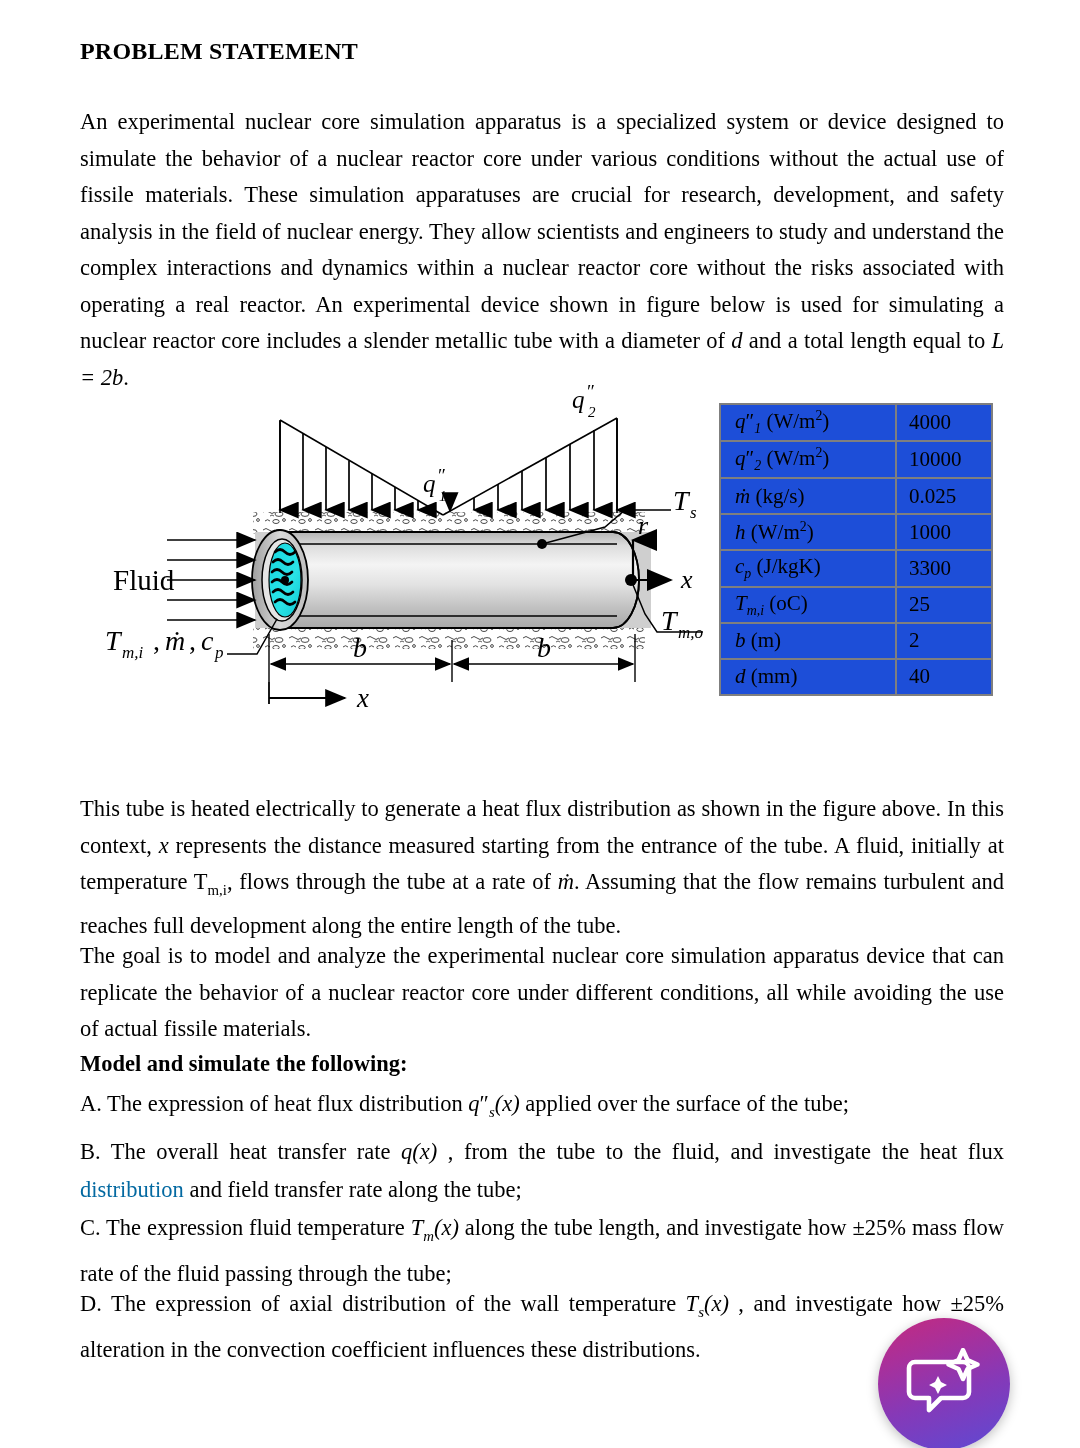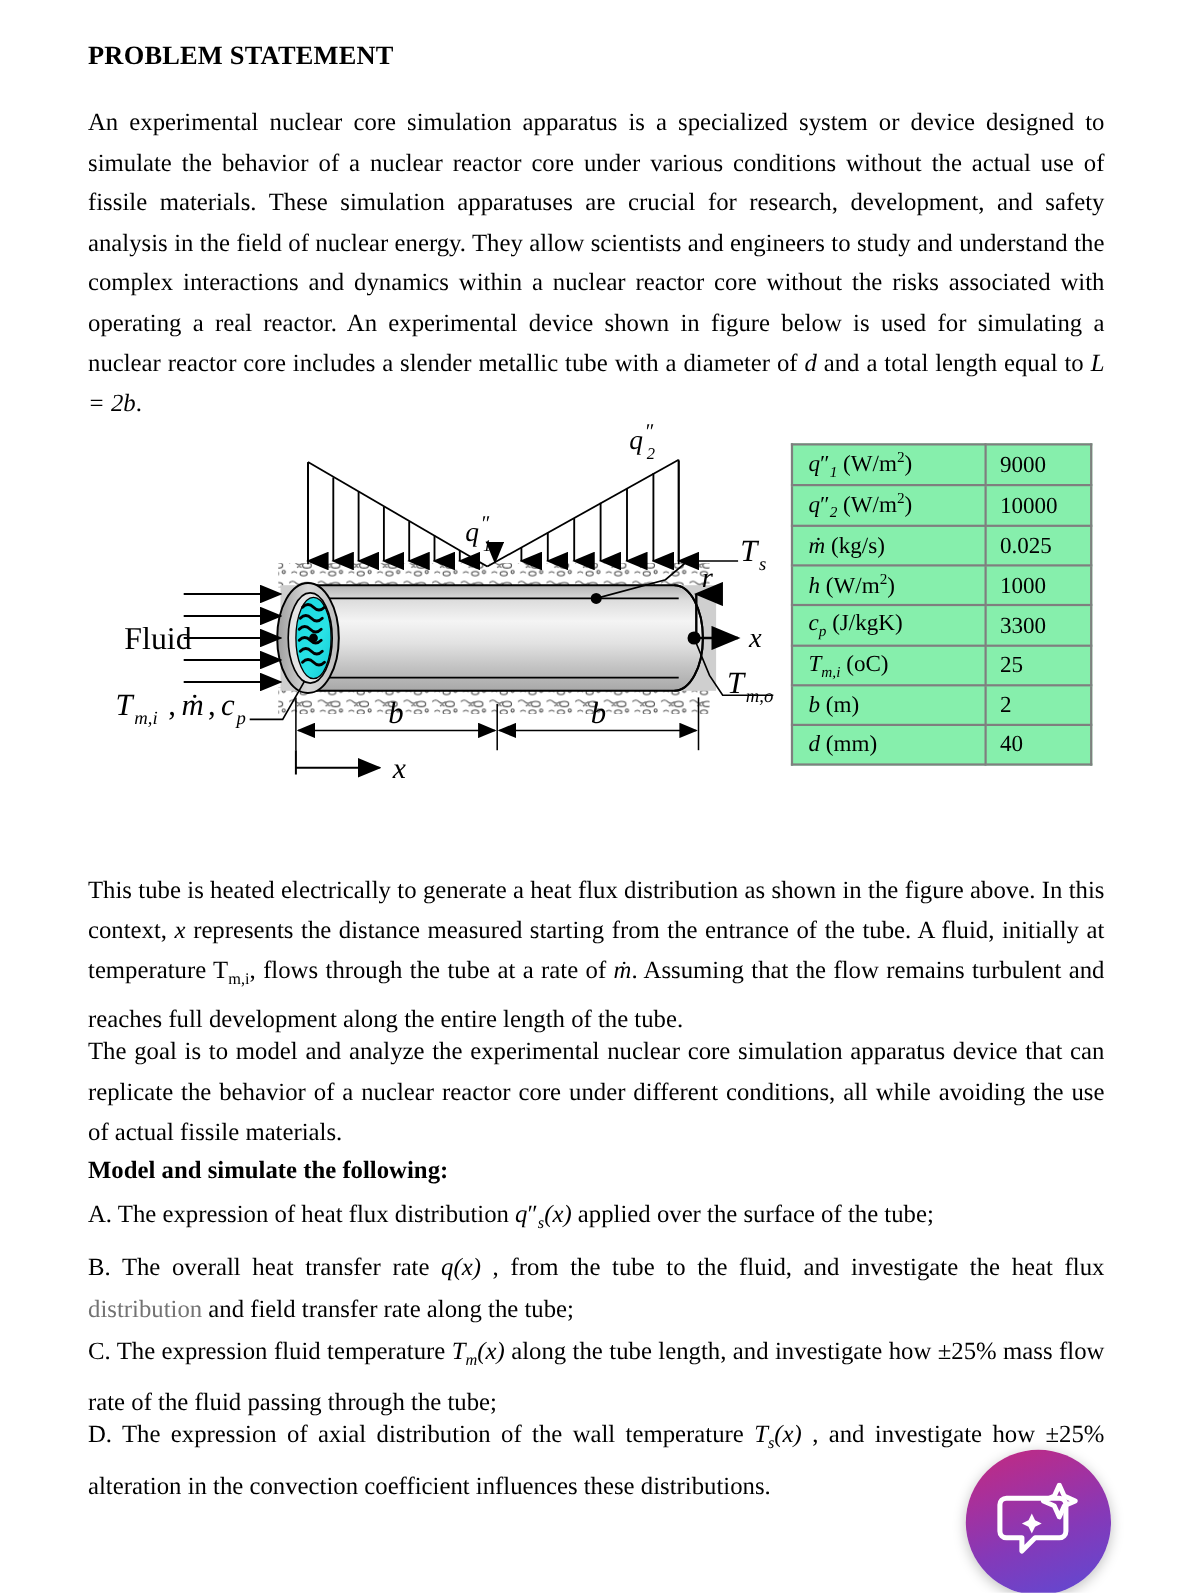--- a/index.html
+++ b/index.html
@@ -36,21 +36,21 @@
   .para {
     position: absolute;
     left: 80px;
     width: 924px;
     font-size: 22.5px;
     line-height: 36.5px;
     text-align: justify;
     text-justify: inter-word;
   }
 
-  .p1 { top: 93px; }
+  .p1 { top: 104px; }
   .p2 { top: 743px; margin-top: 48px; }
   .p3 { top: 938px; }
 
   .subheading {
     position: absolute;
     left: 80px;
     top: 1051px;
     font-size: 22.5px;
     font-weight: bold;
   }
@@ -61,21 +61,21 @@
     width: 924px;
     font-size: 22.5px;
     line-height: 38px;
     text-align: justify;
   }
   .itemA { top: 1085px; font-family: Liberation Serif, serif; }
   .itemB { top: 1133px; }
   .itemC { top: 1209px; }
   .itemD { top: 1285px; }
 
-  .faded { color: #737373; }
+  .faded { color: #0369a1; }
   .mvar { font-style: italic; font-family: "Liberation Serif", serif; }
   sub { font-size: 0.66em; font-style: italic; }
   sup { font-size: 0.66em; }
   .upr { font-style: normal; }
   .mathspan { font-style: italic; white-space: nowrap; }
 
   
   .figure {
     position: absolute;
     left: 105px;
@@ -84,21 +84,21 @@
     height: 330px;
   }
   .figure svg { display: block; }
 
   
   .ptable {
     position: absolute;
     left: 719px;
     top: 403px;
     border-collapse: collapse;
-    background: #86efac;
+    background: #1d4ed8;
   }
   .ptable td {
     border: 2px solid #7f7f7f;
     font-size: 21px;
     height: 28px;
     padding: 3px 10px;
     font-family: "Liberation Serif", serif;
     white-space: nowrap;
   }
   .ptable td.sym {
@@ -322,21 +322,21 @@
         <line x1="164" y1="316" x2="240" y2="316" marker-end="url(#arrR)"></line>
       </g>
       <text x="252" y="325" font-family="Liberation Serif, serif" font-size="27" font-style="italic">x</text>
     </svg>
   </div>
 
   <table class="ptable">
     <tbody>
       <tr>
         <td class="sym"><i>q</i><span class="upr">″</span><sub>1</sub> (W/m<sup>2</sup>)</td>
-        <td class="val">9000</td>
+        <td class="val">4000</td>
       </tr>
       <tr>
         <td class="sym"><i>q</i><span class="upr">″</span><sub>2</sub> (W/m<sup>2</sup>)</td>
         <td class="val">10000</td>
       </tr>
       <tr>
         <td class="sym"><i>ṁ</i> (kg/s)</td>
         <td class="val">0.025</td>
       </tr>
       <tr>

